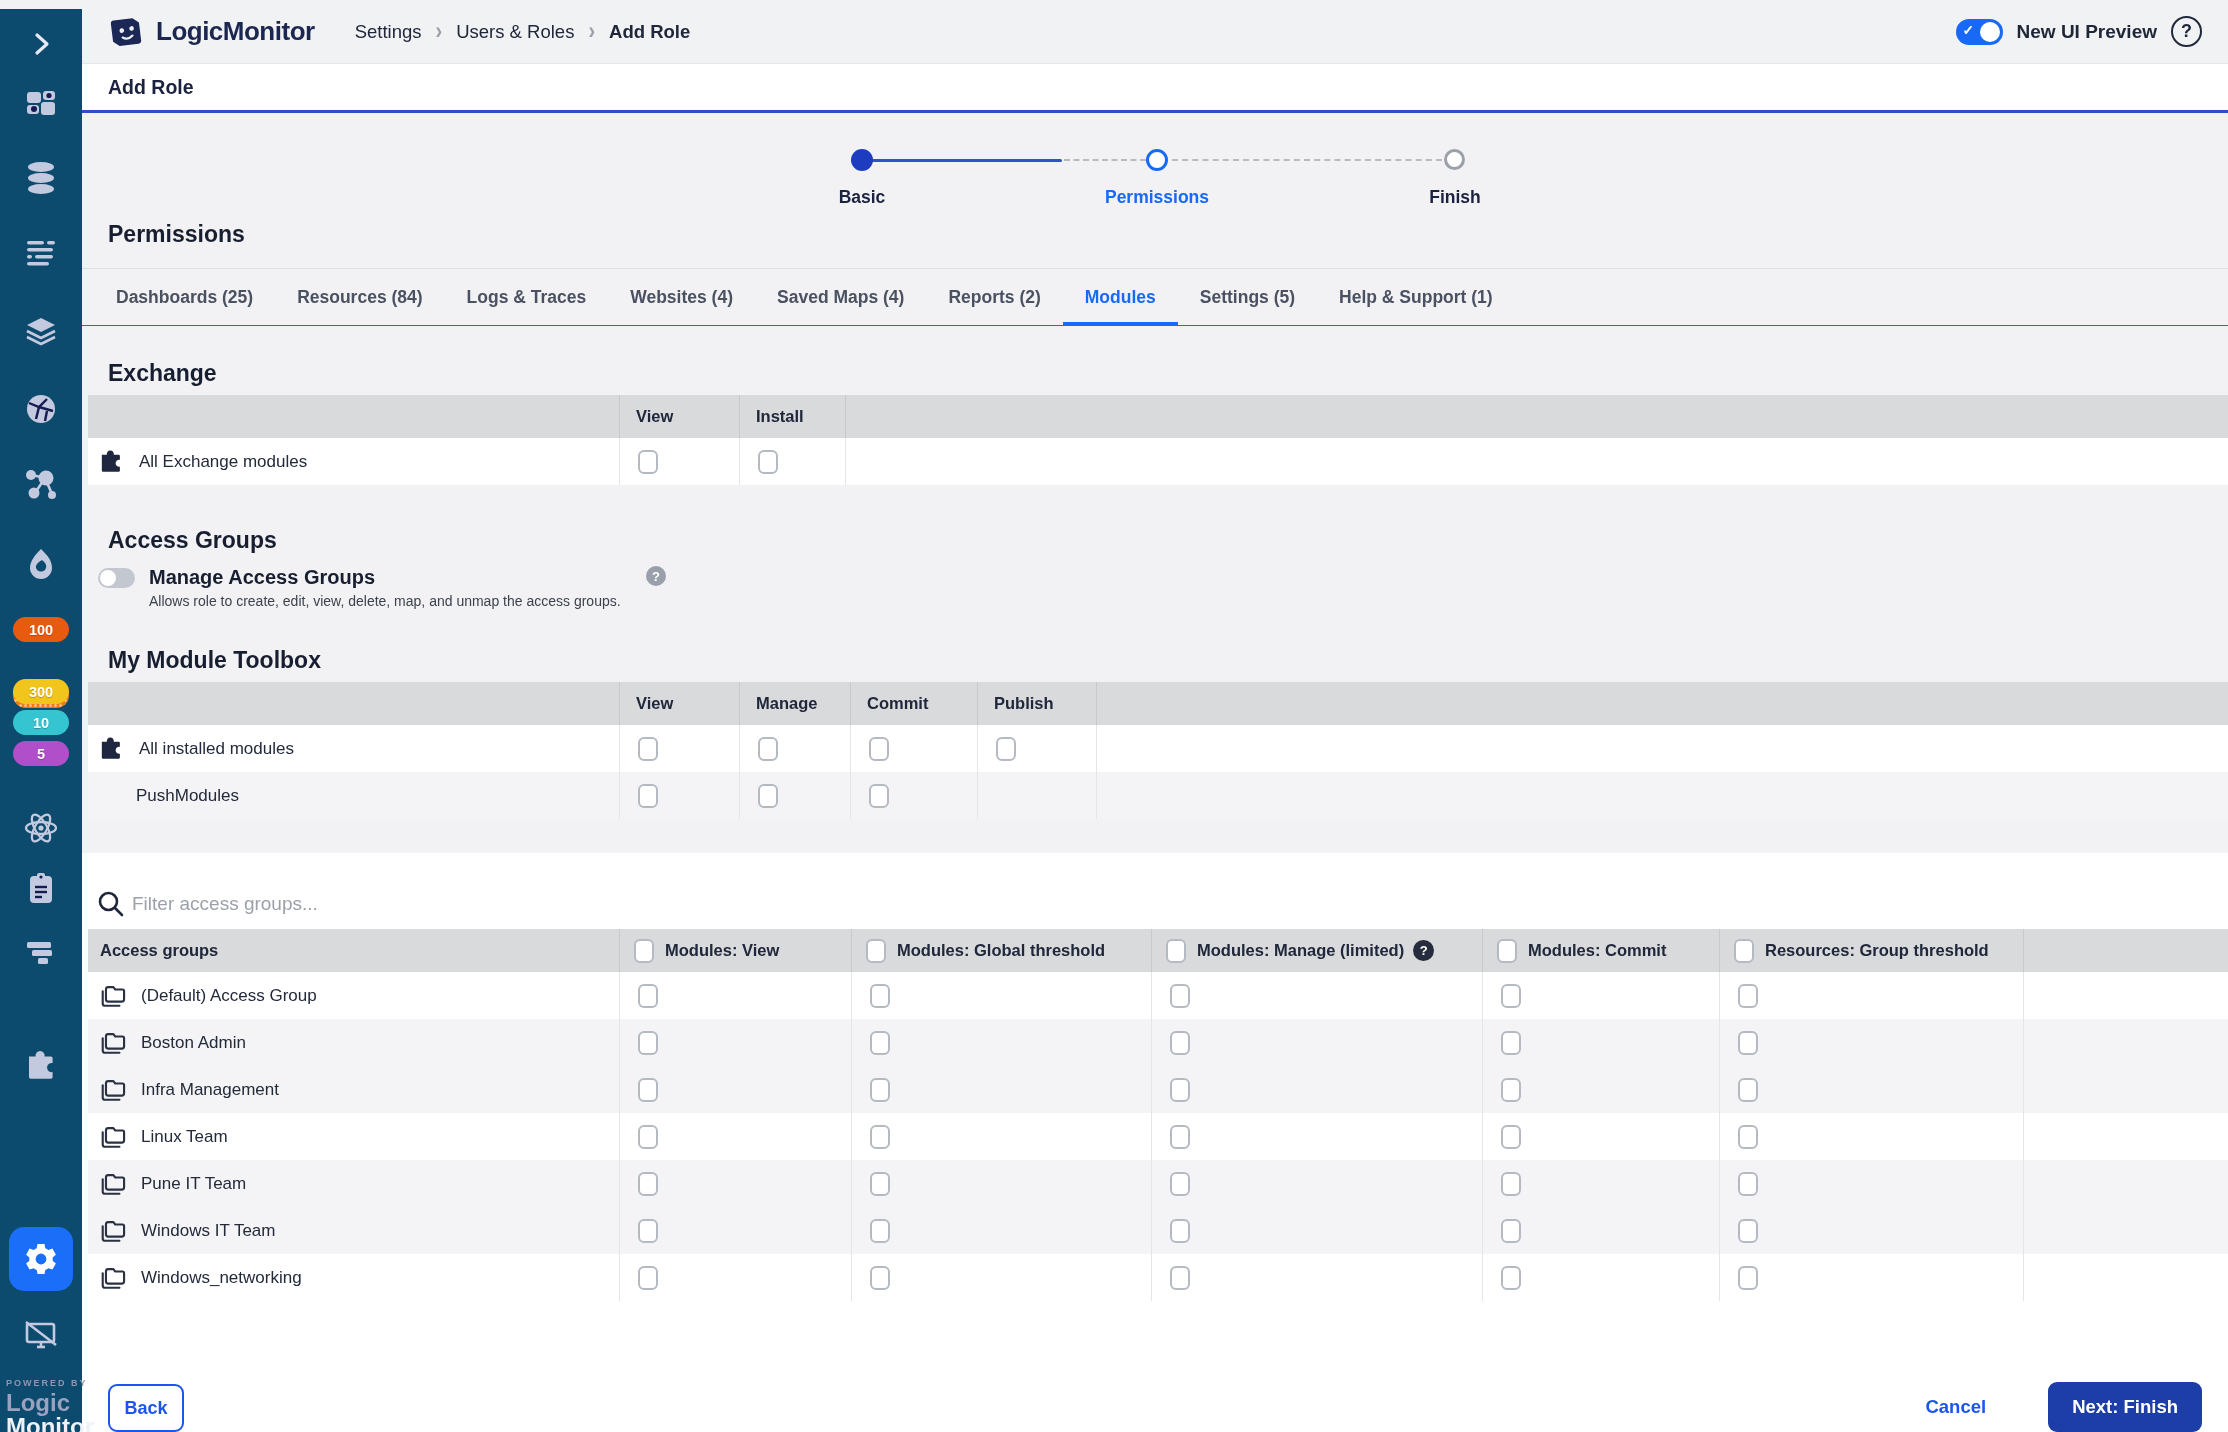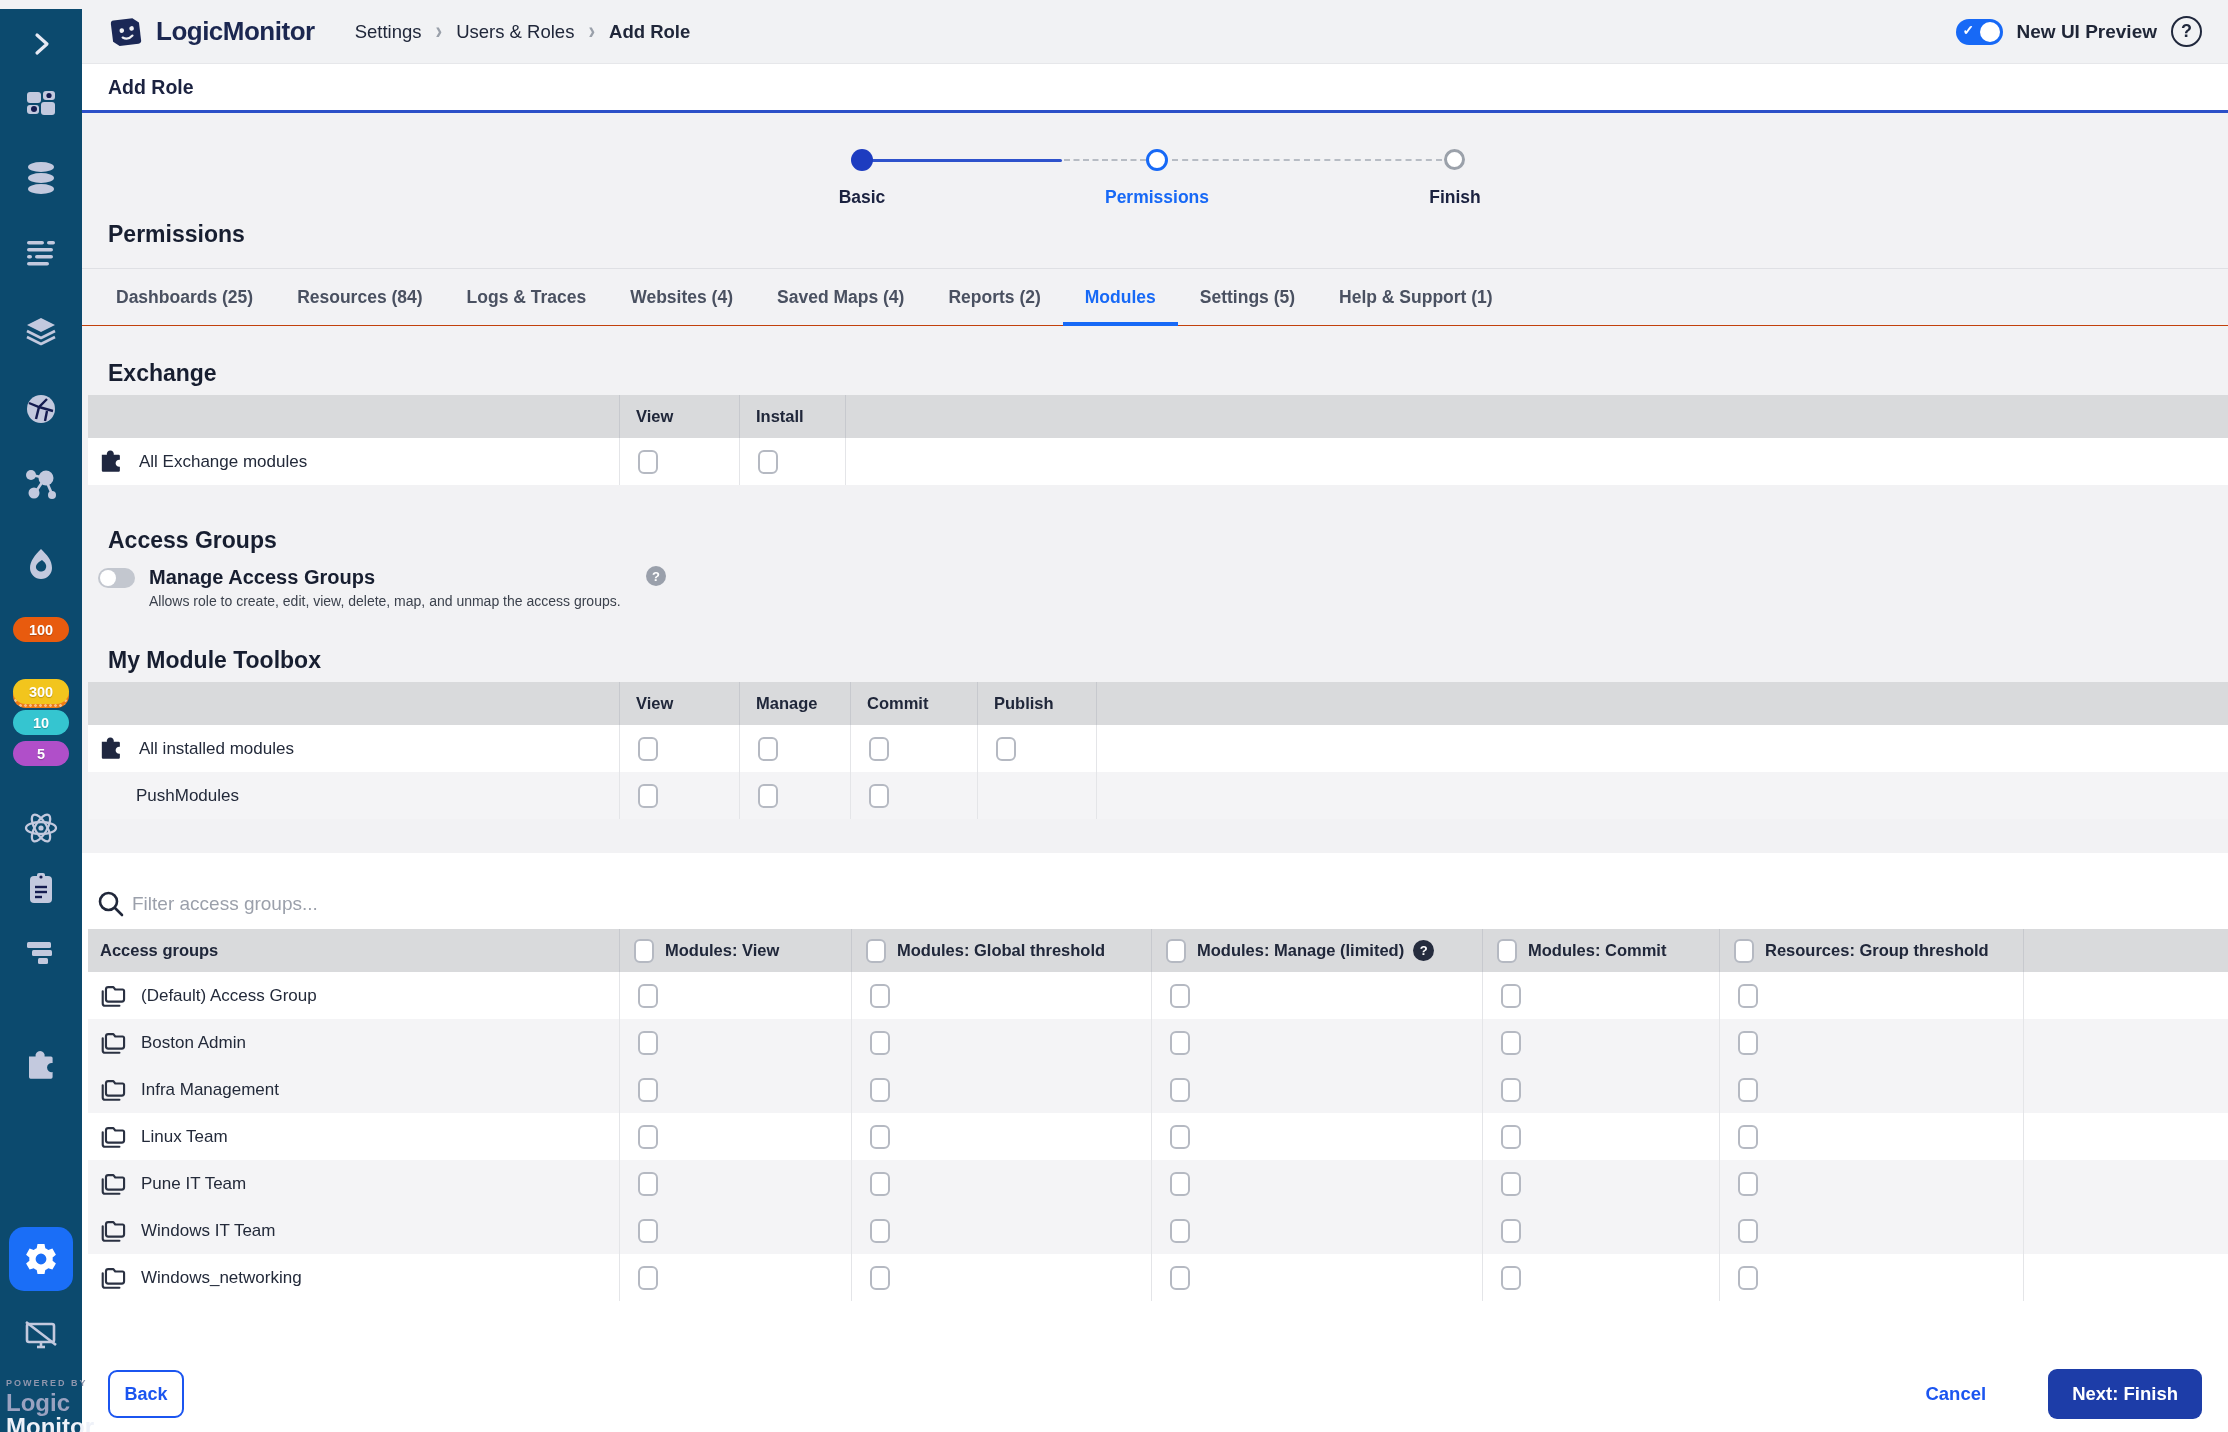--- a/index.html
+++ b/index.html
@@ -104,21 +104,21 @@
   
   .lower { margin-top:14px; background:#fff; position:absolute; left:0; right:0; bottom:0; top:839px; }
   .filter-row { display:flex; align-items:center; gap:4px; padding:26px 0 0 14px; height:76px; }
   .filter-input { border:none; outline:none; font-size:19px; color:#20273a; width:600px; background:transparent;
                   font-family:"Liberation Sans", sans-serif; }
   .filter-input::placeholder { color:#9ba0ab; }
   .ag-rows { overflow:hidden; height:401px; }
 
   
   .footer { position:absolute; left:0; right:0; bottom:0; height:76px; background:#fff; z-index:5;
-            display:flex; align-items:center; padding:0 26px; }
+            display:flex; align-items:flex-end; padding:0 26px; }
   .btn-back { width:76px; height:48px; border:2px solid #1b55f0; border-radius:9px; background:#fff;
               color:#1b55f0; font-size:18px; font-weight:bold; font-family:"Liberation Sans", sans-serif; }
   .foot-right { margin-left:auto; display:flex; align-items:center; gap:56px; }
   .link-cancel { color:#1b55f0; font-size:18.5px; font-weight:bold; background:none; border:none;
                  font-family:"Liberation Sans", sans-serif; }
   .btn-next { height:50px; padding:0 24px; border:none; border-radius:9px; background:#1d3da8; color:#fff;
               font-size:18.5px; font-weight:bold; font-family:"Liberation Sans", sans-serif; }
 </style>
 </head>
 <body>

